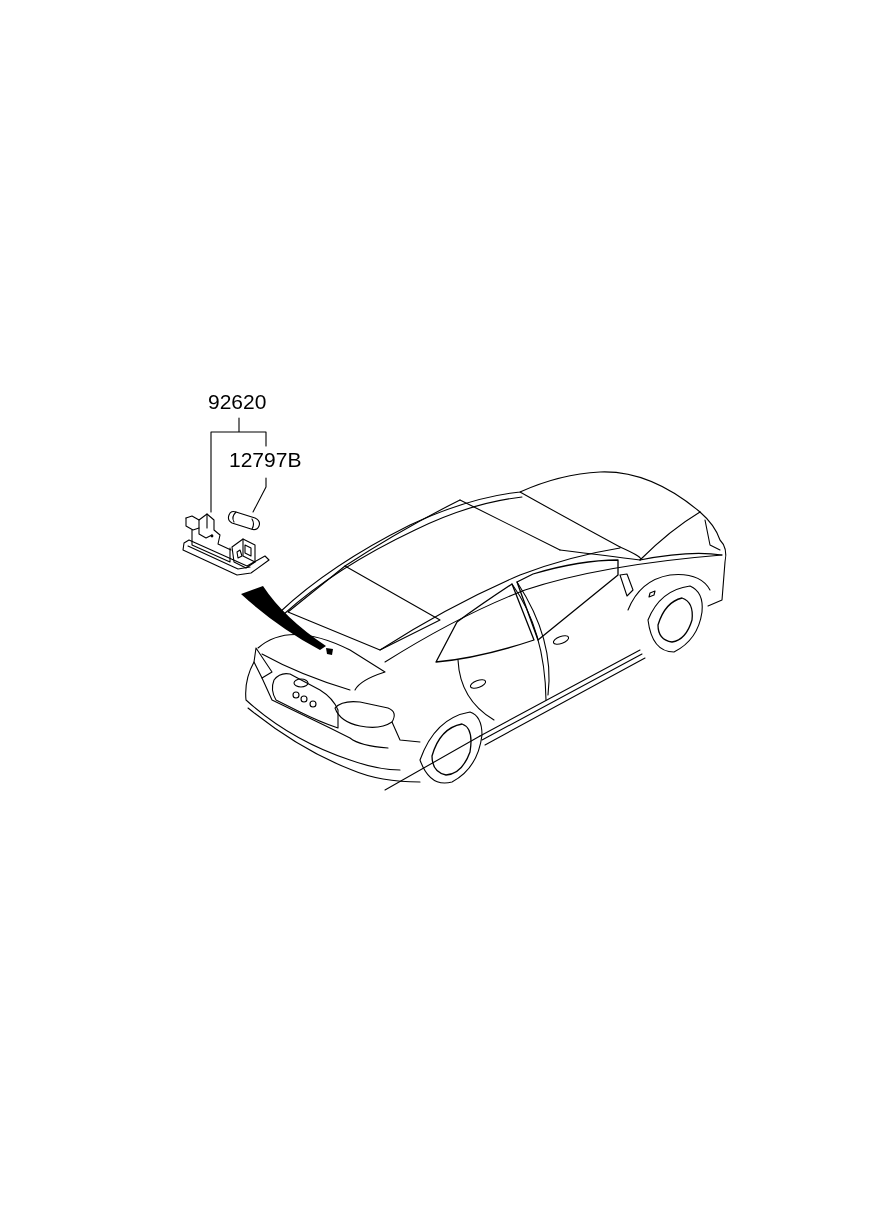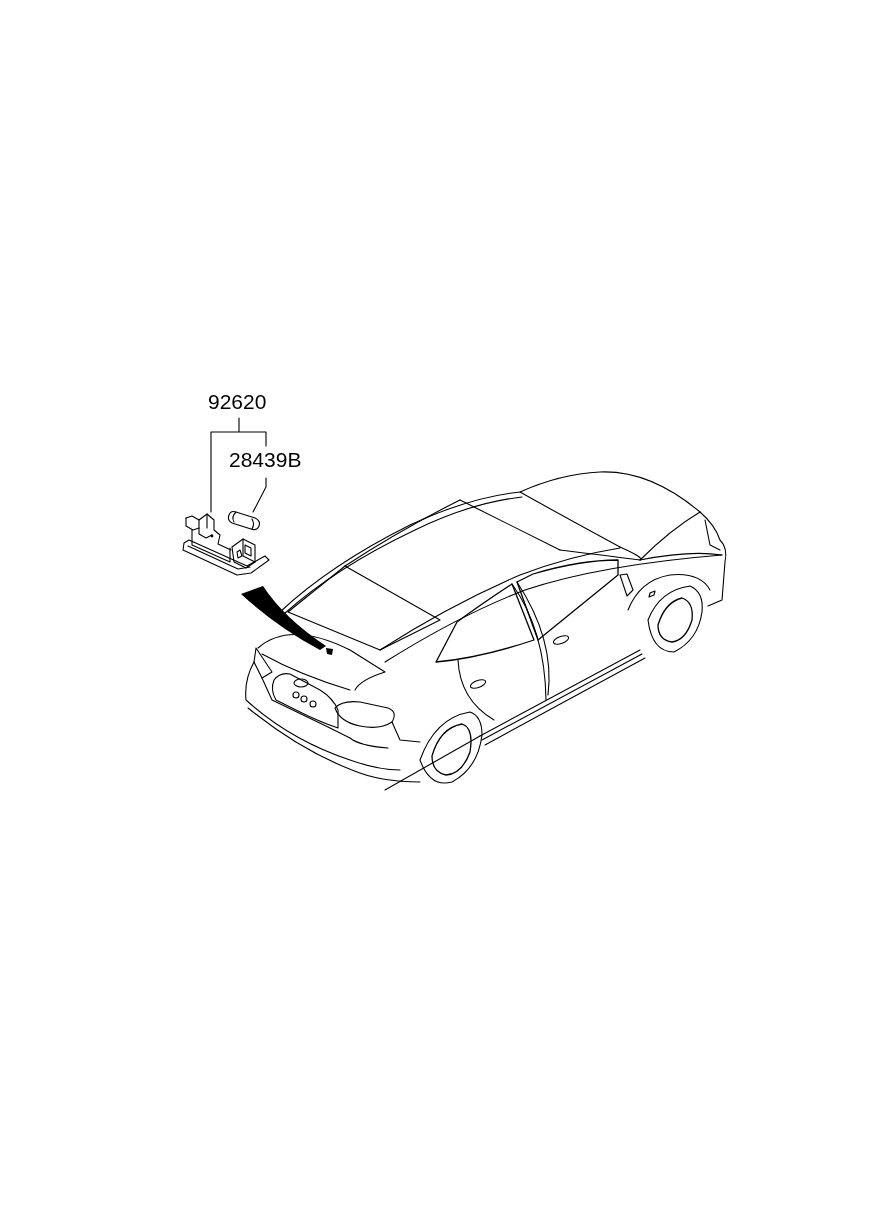--- a/index.html
+++ b/index.html
@@ -135,14 +135,14 @@
       <circle class="ln" cx="313" cy="704" r="3"></circle>
 
       <path class="ln" d="M254 662 Q244 680 246 700 Q290 740 350 760 Q378 770 400 770"></path>
       <path class="ln" d="M248 708 Q300 750 352 770 Q380 782 420 782"></path>
       <path class="ln" d="M262 678 L272 700 L330 728 L350 738 Q360 746 388 748"></path>
       <path class="ln" d="M392 722 L400 740 L420 742"></path>
     </g>
   </svg>
 
   <div class="callout" id="label-92620">92620</div>
-  <div class="callout" id="label-18645b">28439B</div>
+  <div class="callout" id="label-18645b">12797B</div>
 </div>
 
 </body></html>

